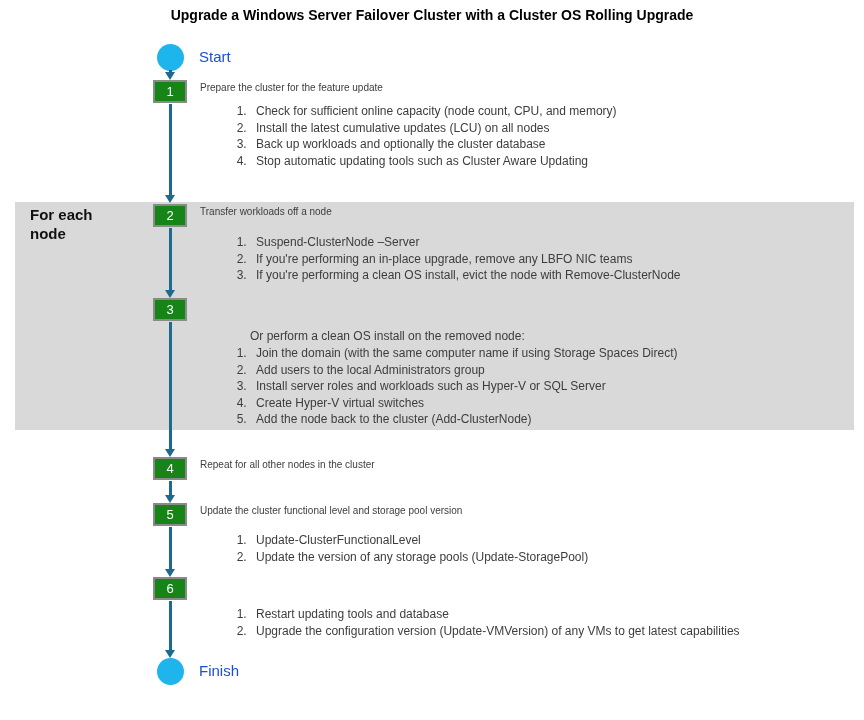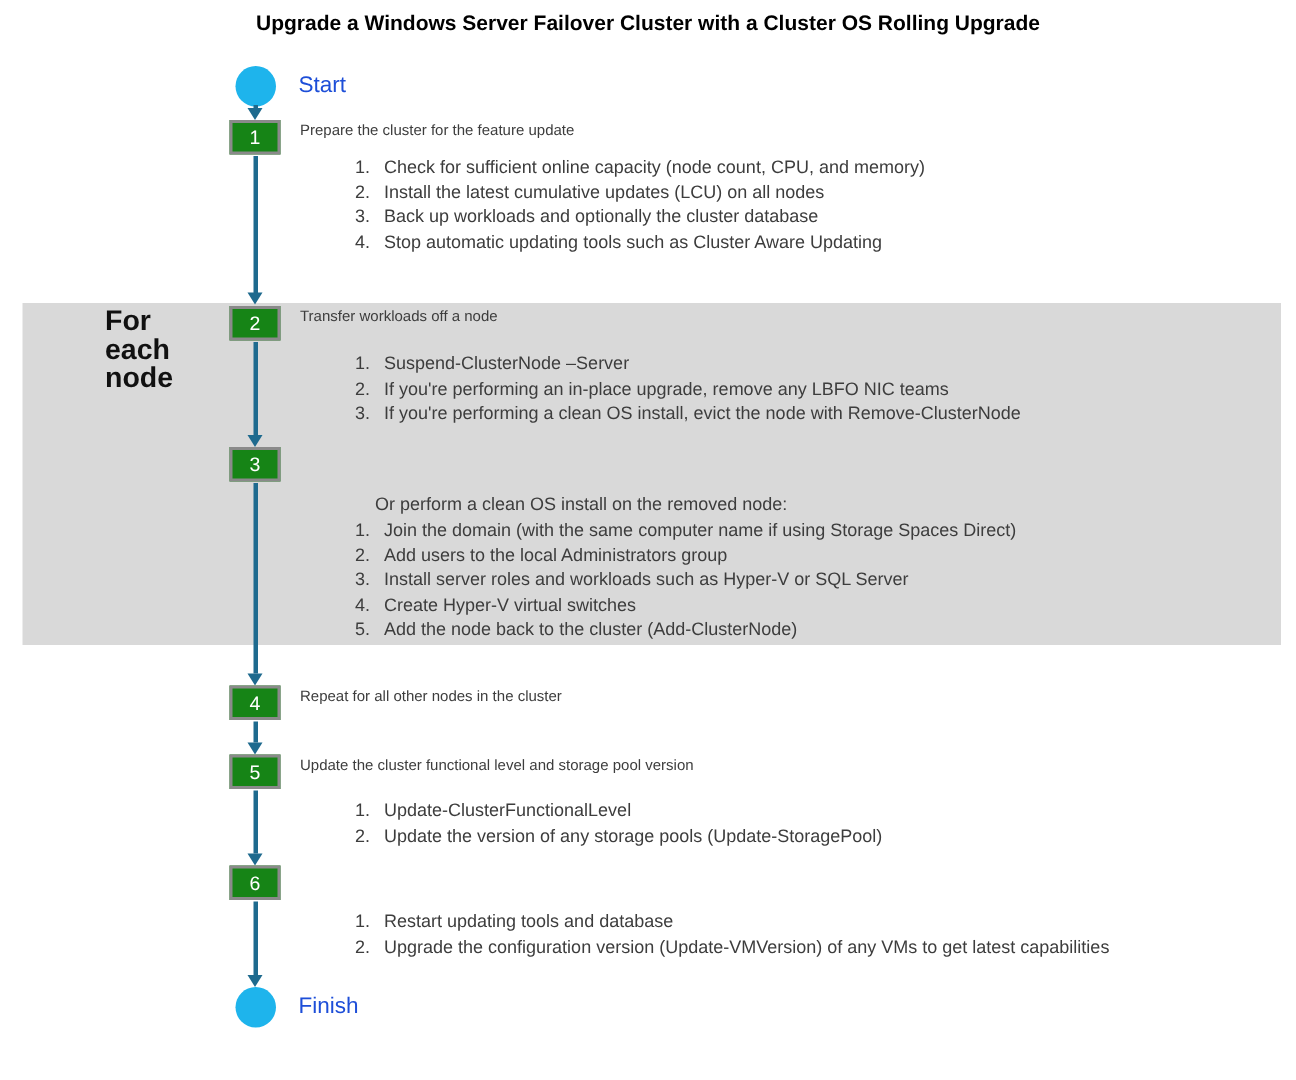--- a/index.html
+++ b/index.html
@@ -1,22 +1,22 @@
 <!DOCTYPE html>
 <html><head>
 <meta charset="utf-8">
 <style>
   html,body{margin:0;padding:0;background:#fff;}
   #stage{position:relative;width:864px;height:720px;background:#ffffff;
          font-family:Liberation Sans, sans-serif;overflow:hidden;}
   .title{position:absolute;top:7px;left:0;width:864px;text-align:center;
          font-size:14px;font-weight:bold;color:#000;}
   .band{position:absolute;left:15px;top:202px;width:839px;height:228px;background:#d9d9d9;}
-  .band-label{position:absolute;left:30px;top:205px;width:78px;font-size:19px;
-              font-weight:bold;color:#111;line-height:19px;margin-left:40px;}
+  .band-label{position:absolute;left:30px;top:205px;width:78px;font-size:15px;
+              font-weight:bold;color:#111;line-height:19px;}
   .circle{position:absolute;left:157px;width:27px;height:27px;border-radius:50%;background:#1eb4ec;}
   .nbox{position:absolute;left:153px;width:30px;height:19px;background:#168416;
         border:2px solid #8a8a8a;color:#fff;font-size:13px;line-height:19px;text-align:center;}
   .conn{position:absolute;left:169px;width:3px;background:#1e6a8e;}
   .arrow{position:absolute;left:165px;width:0;height:0;
          border-left:5.5px solid transparent;border-right:5.5px solid transparent;
          border-top:8px solid #1e6a8e;}
   .node-label{position:absolute;left:199px;font-size:15px;color:#1d4ed8;}
   .heading{position:absolute;left:200px;font-size:10px;color:#3d3d3d;white-space:nowrap;}
   .steplist{position:absolute;left:212px;margin:0;padding:0 0 0 38px;

